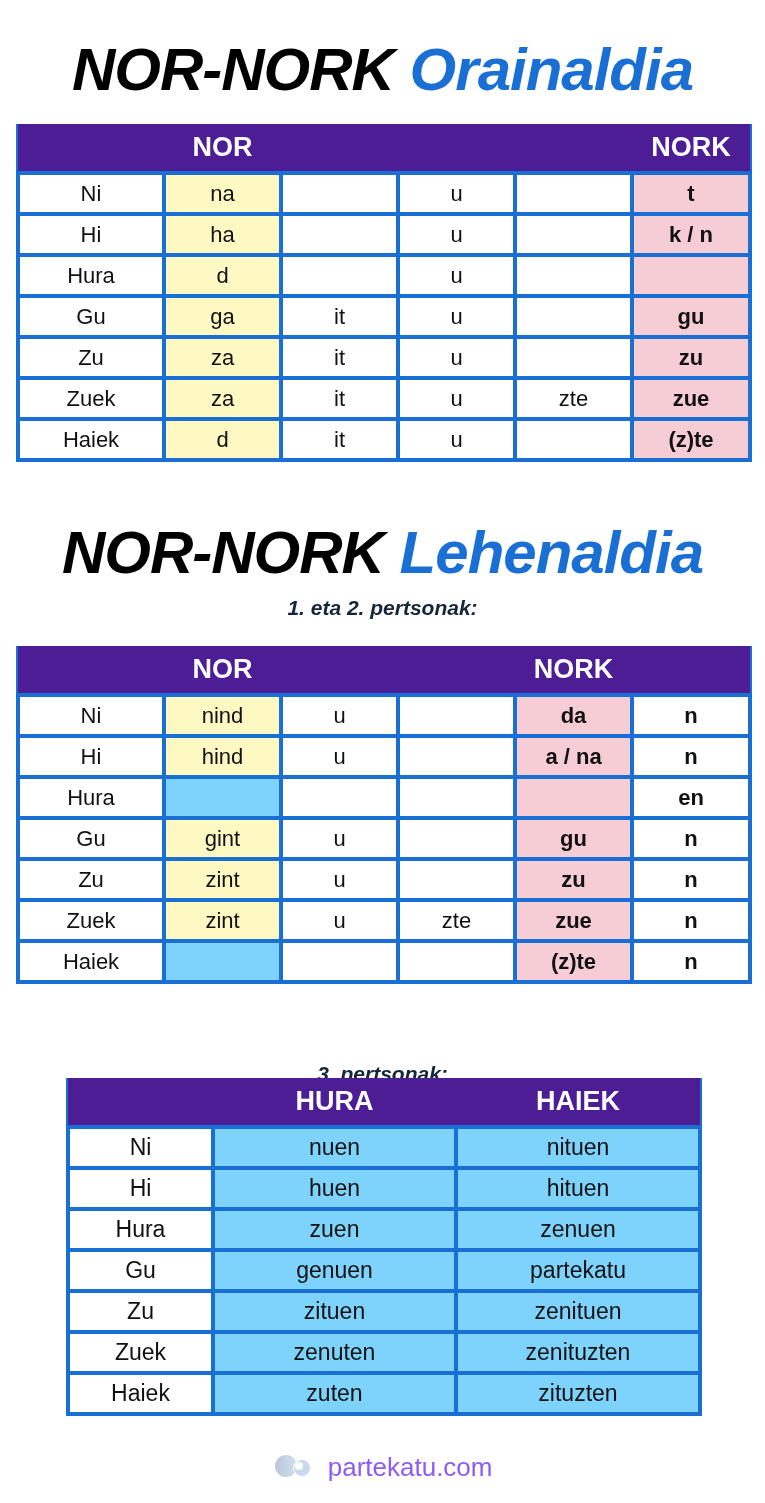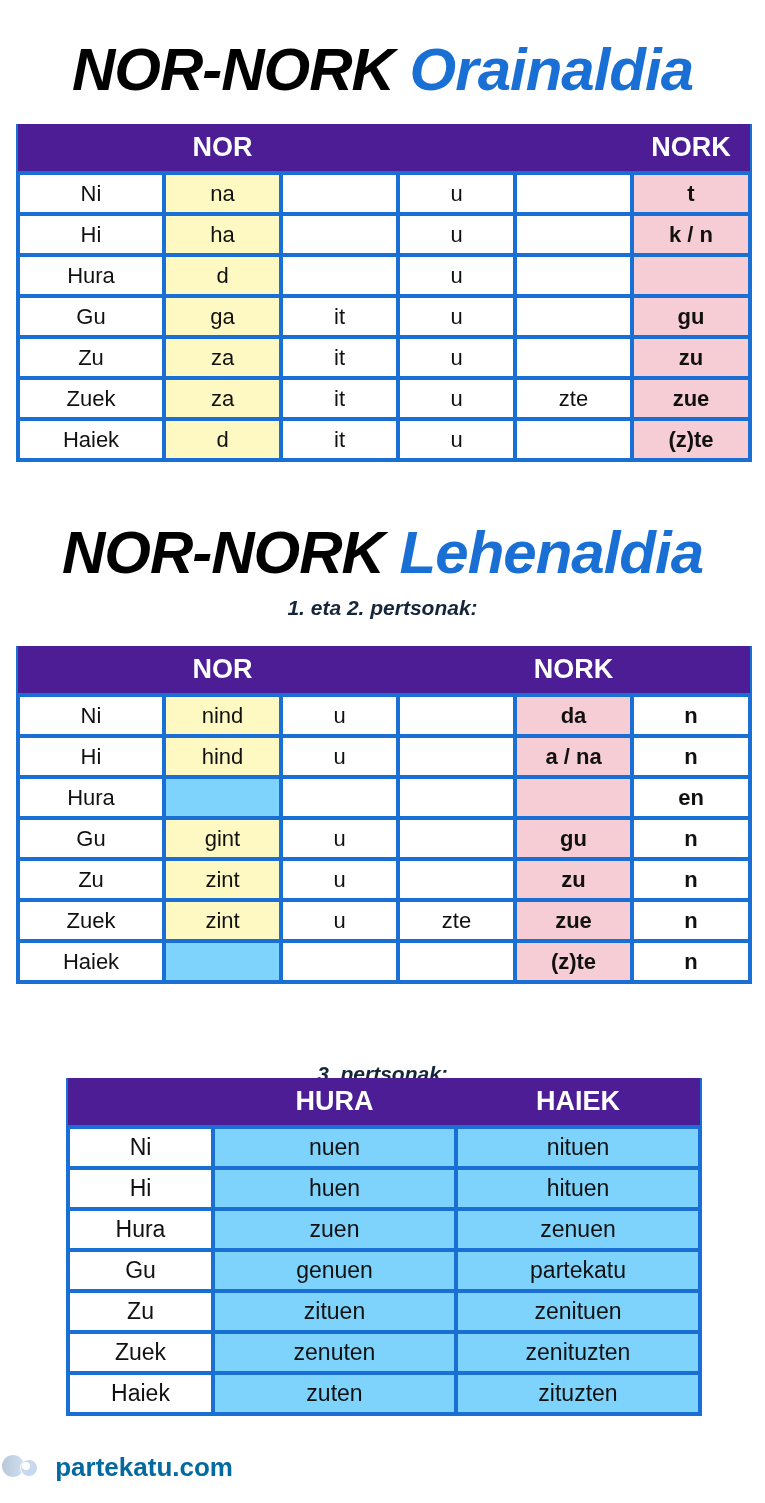--- a/index.html
+++ b/index.html
@@ -26,22 +26,22 @@
   table.grid td.bold { font-weight: bold; }
 
   #t1 { left: 16px; top: 124px; width: 732px; }
   #t2 { left: 16px; top: 646px; width: 732px; }
   #t3 { left: 66px; top: 1078px; width: 632px; }
   #t3 td { font-size: 23px; }
   #t3 td.b { font-weight: normal; }
   #t3 th { font-weight: bold; }
   #t1 th, #t2 th { font-weight: bold; }
 
-  .footer { position: absolute; left: 0; top: 1452px; width: 765px; text-align: left;
-            font-size: 26px; font-weight: bold; color: #0369a1; }
+  .footer { position: absolute; left: 0; top: 1452px; width: 765px; text-align: center;
+            font-size: 26px; font-weight: normal; color: #8b5cf6; }
   .footer .logo { display: inline-block; vertical-align: middle; margin-right: 6px; }
 </style>
 </head>
 <body>
 
 <div class="title" style="top:40px;">
   <span class="black">NOR-NORK</span>
   <span class="blue">Orainaldia</span>
 </div>
 

